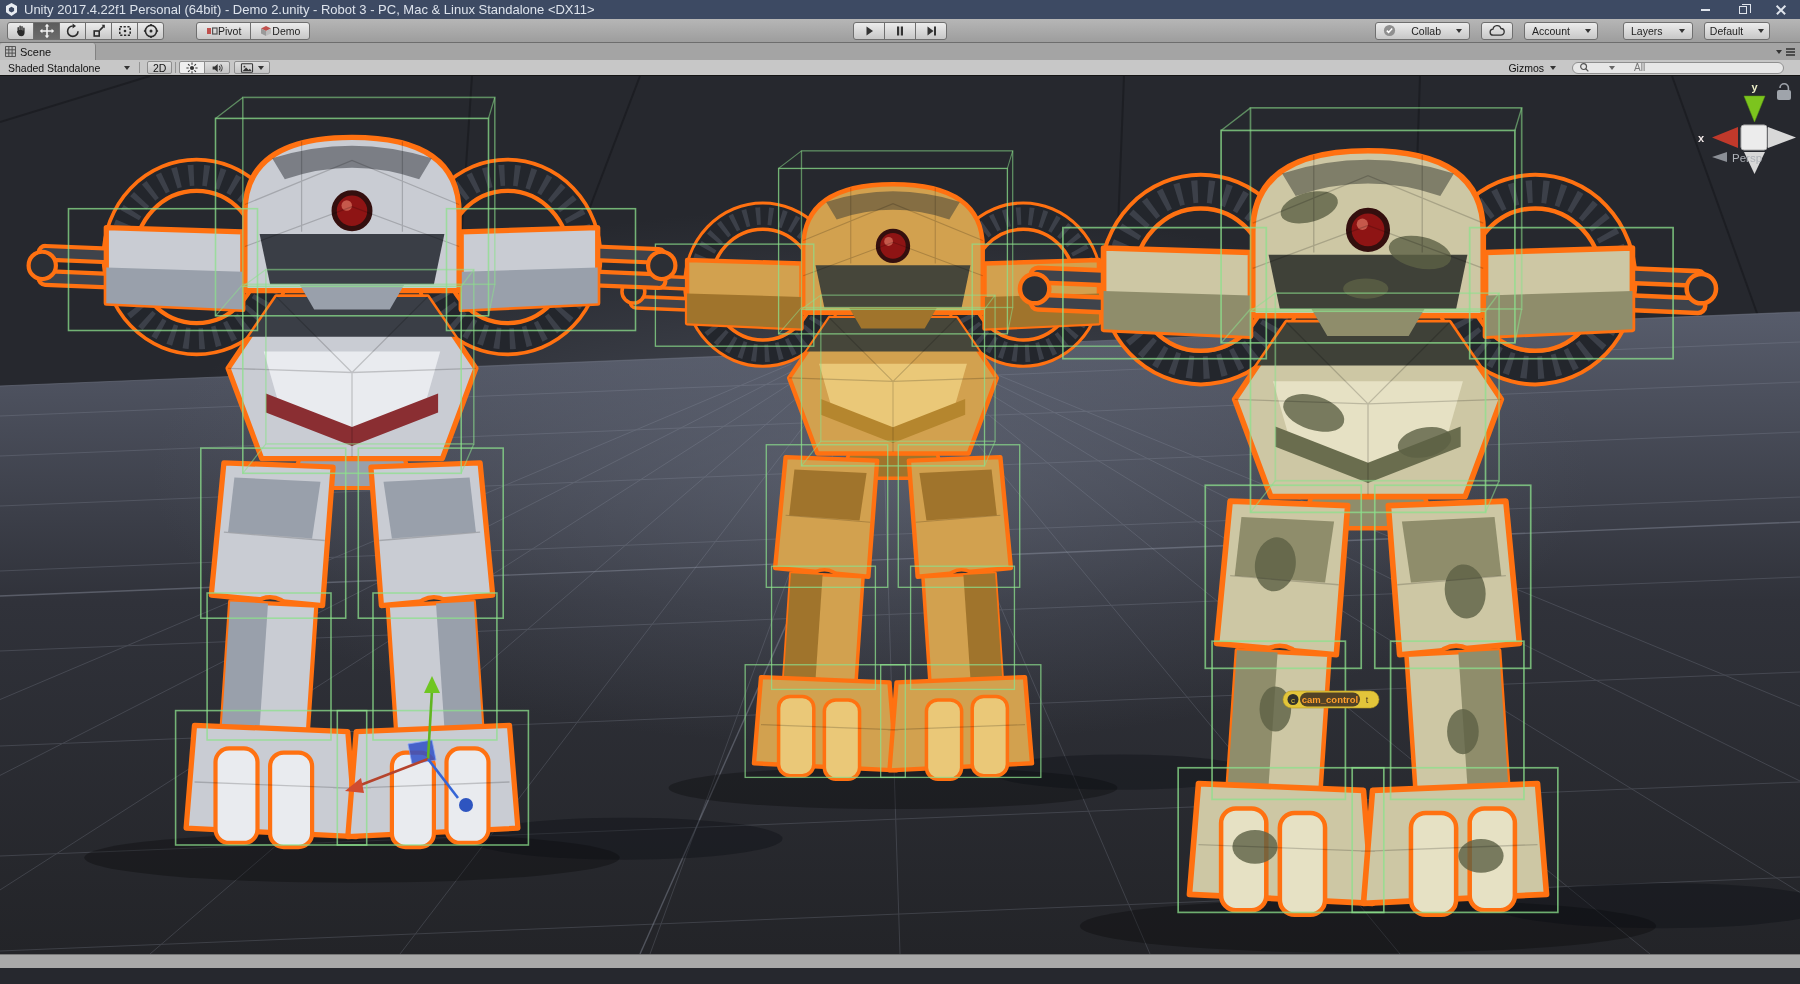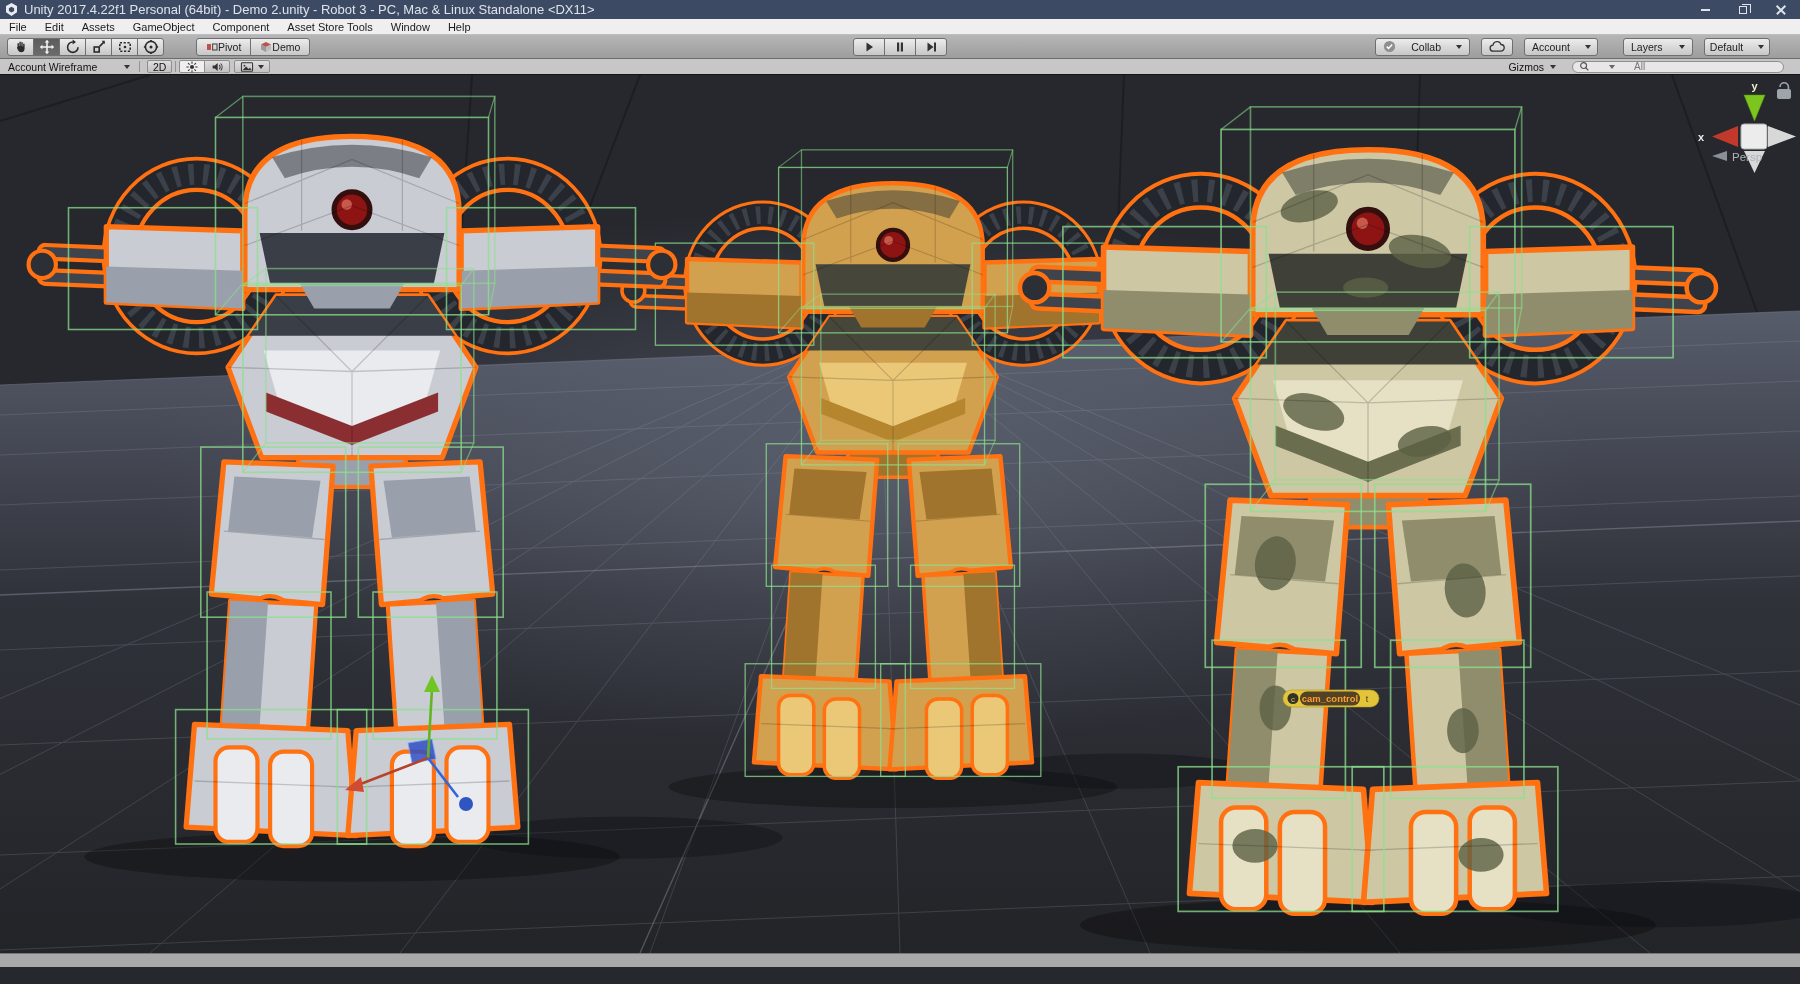--- a/index.html
+++ b/index.html
@@ -98,30 +98,20 @@
         </div>
       <div class="winbtn">
           <span class="ic-max"></span>
         </div>
       <div class="winbtn">
           <span class="ic-close"></span>
         </div>
     </div>
   </div>
 
-  <div class="menubar">
-    <span class="menu-item">File</span>
-    <span class="menu-item">Edit</span>
-    <span class="menu-item">Assets</span>
-    <span class="menu-item">GameObject</span>
-    <span class="menu-item">Component</span>
-    <span class="menu-item">Asset Store Tools</span>
-    <span class="menu-item">Window</span>
-    <span class="menu-item">Help</span>
-  </div>
 
   <div class="toolbar">
     <div class="grp tools">
       <div class="tbtn" title="">
         <svg width="16" height="16" viewBox="0 0 16 16">
             <path class="fl" d="M4.5 8 V4.8q0-.8.7-.8t.7.8V7h.5V3.2q0-.8.7-.8t.7.8V7h.5V3.8q0-.8.7-.8t.7.8v3.6h.5V5.2q0-.8.7-.8t.7.8v4.4q0 3.6-3.4 3.6-2.4 0-3-1.8L4 9q-.2-.8.5-1Z"></path>
           </svg>
       </div>
       <div class="tbtn sel">
         <svg width="16" height="16" viewBox="0 0 16 16">
@@ -216,24 +206,40 @@
         <span>Layers</span>
         <span class="dd-arrow"></span>
       </div>
       <div class="tbtn" style="width:66px;justify-content:center">
         <span>Default</span>
         <span class="dd-arrow"></span>
       </div>
     </div>
   </div>
 
+  <div class="tabbar">
+    <div class="tab">
+      <svg width="11" height="11" viewBox="0 0 11 11">
+        <path d="M.5.5H10.5V10.5H.5Z M.5 3.8H10.5 M.5 7.1H10.5 M3.8.5V10.5 M7.1.5V10.5" fill="none" stroke="#4a4a4a" stroke-width="0.9"></path>
+        </svg>
+      <span>Scene</span>
+    </div>
+    <div class="tab-corner">
+      <span class="dd-arrow"></span>
+      <span class="burger">
+          <i></i>
+          <i></i>
+          <i></i>
+        </span>
+    </div>
+  </div>
 
   <div class="scenebar">
     <div class="sv-dd" style="width:134px">
-      <span>Account Wireframe</span>
+      <span>Shaded Standalone</span>
       <span class="spacer-grow"></span>
       <span class="dd-arrow"></span>
     </div>
     <span class="sv-sep"></span>
     <div class="sbtn single">
       <span>2D</span>
     </div>
     <span class="sv-sep"></span>
     <div class="sbtn first on">
       <svg width="14" height="14" viewBox="0 0 16 16">

